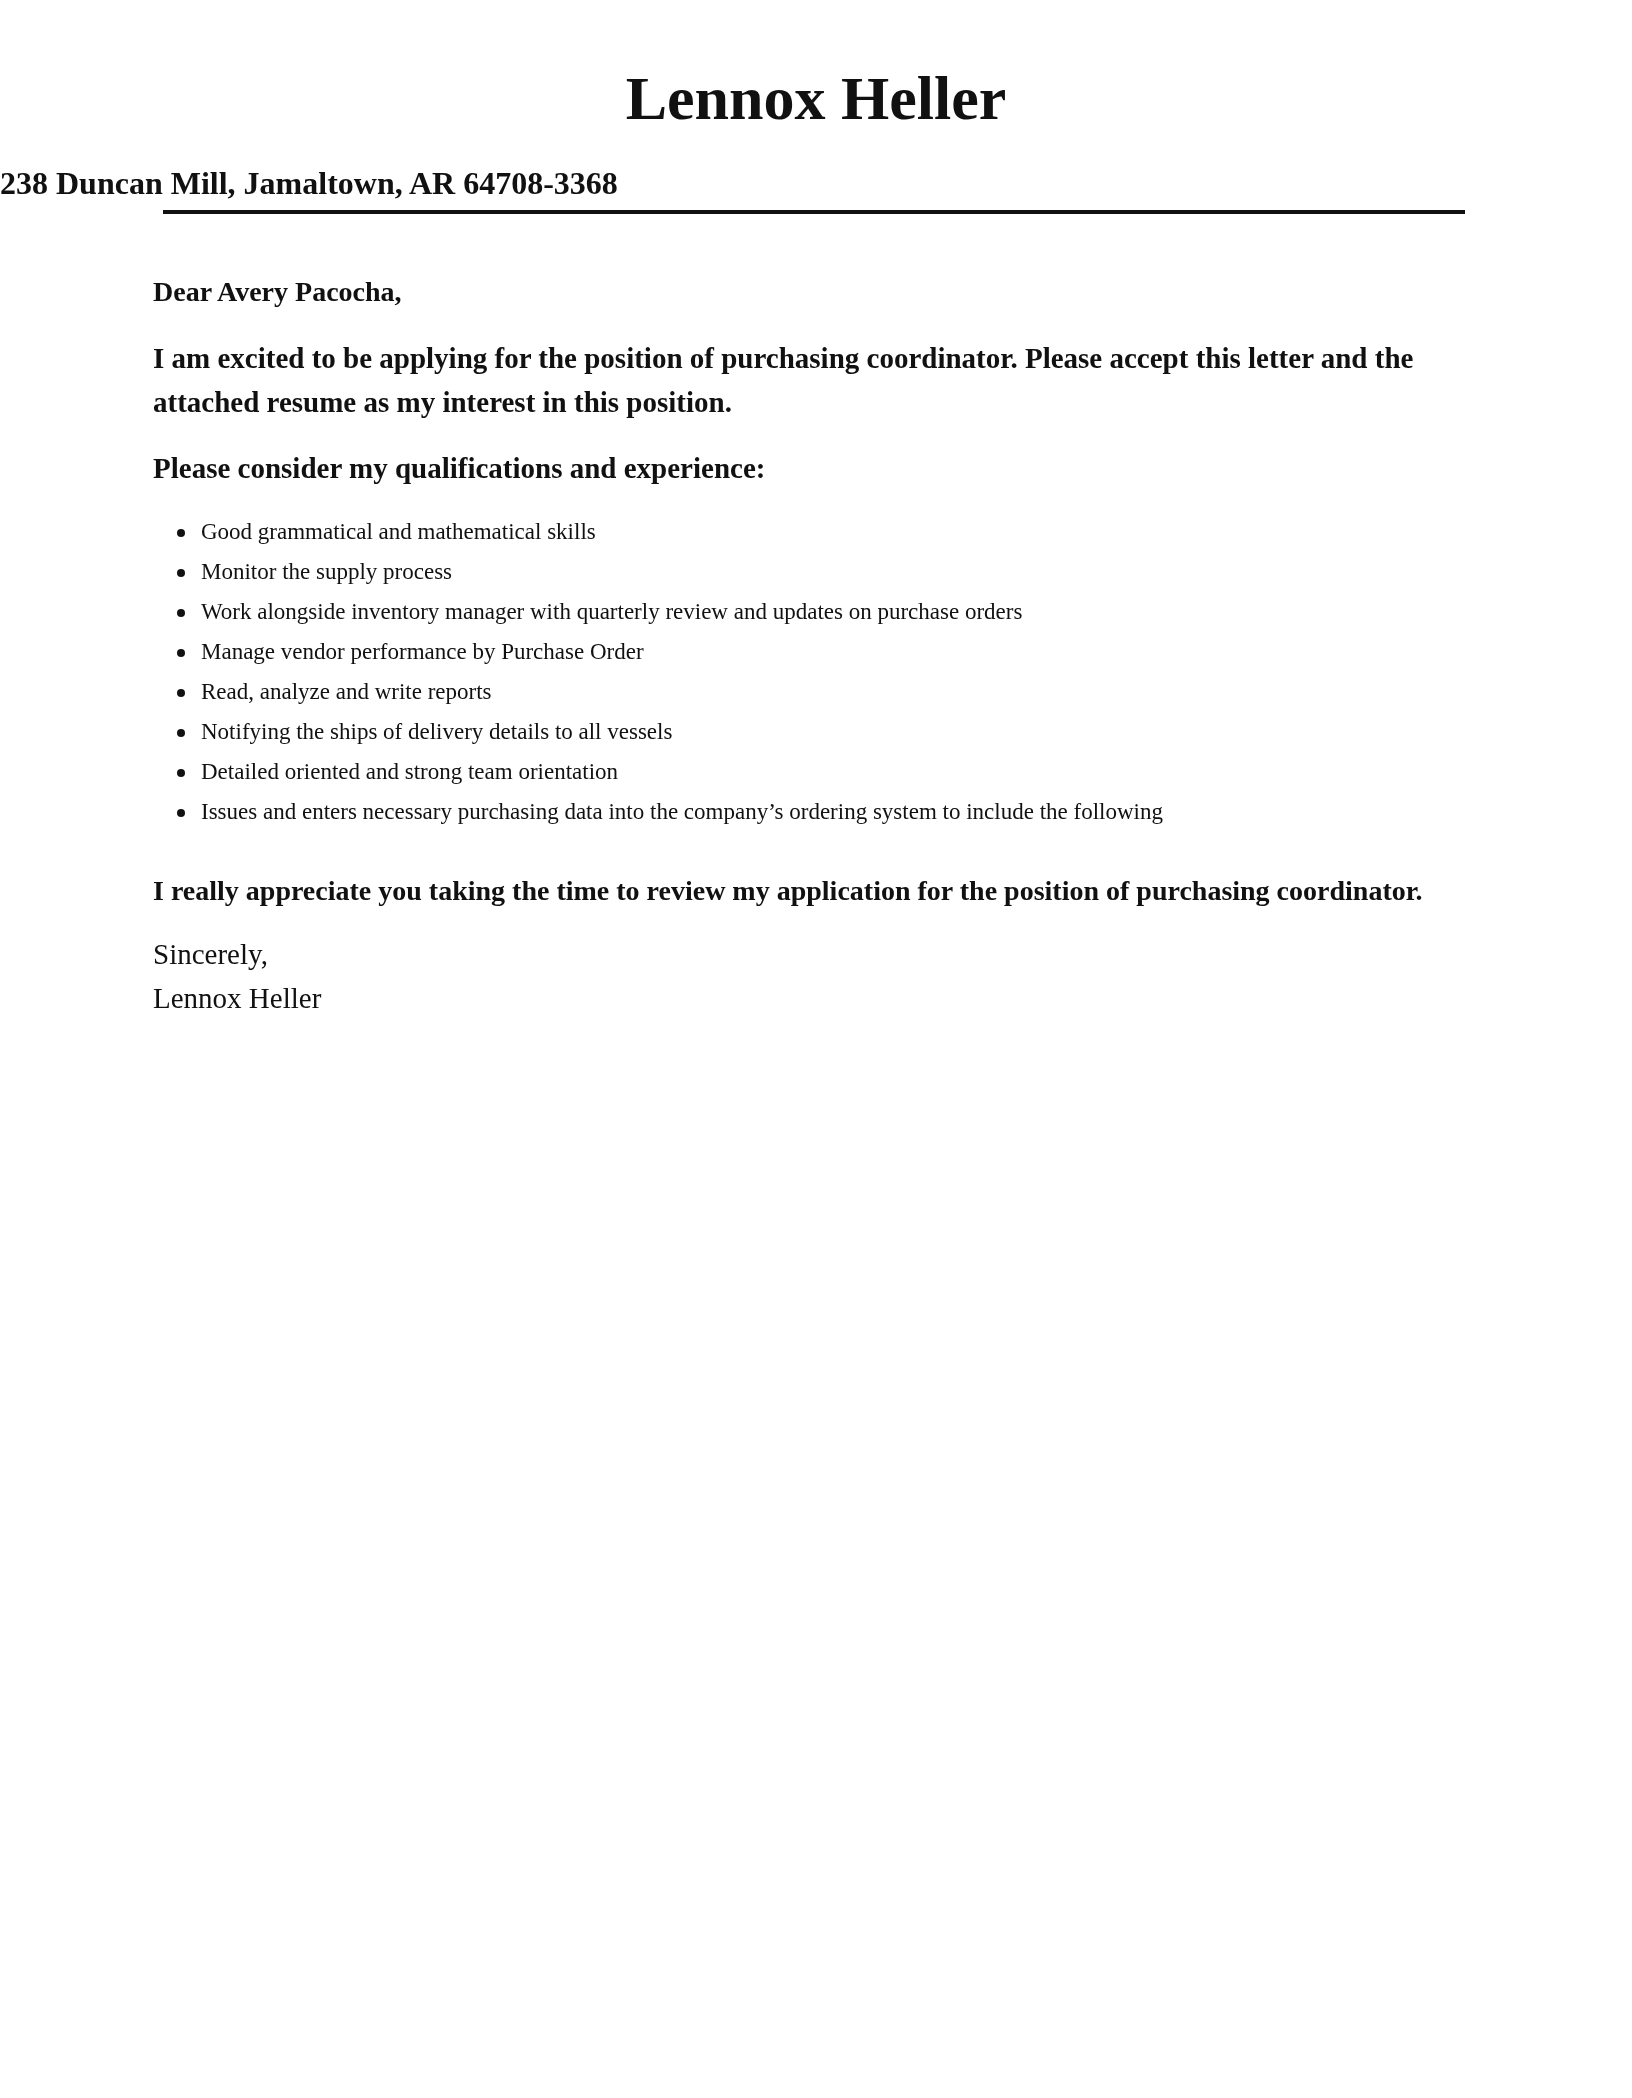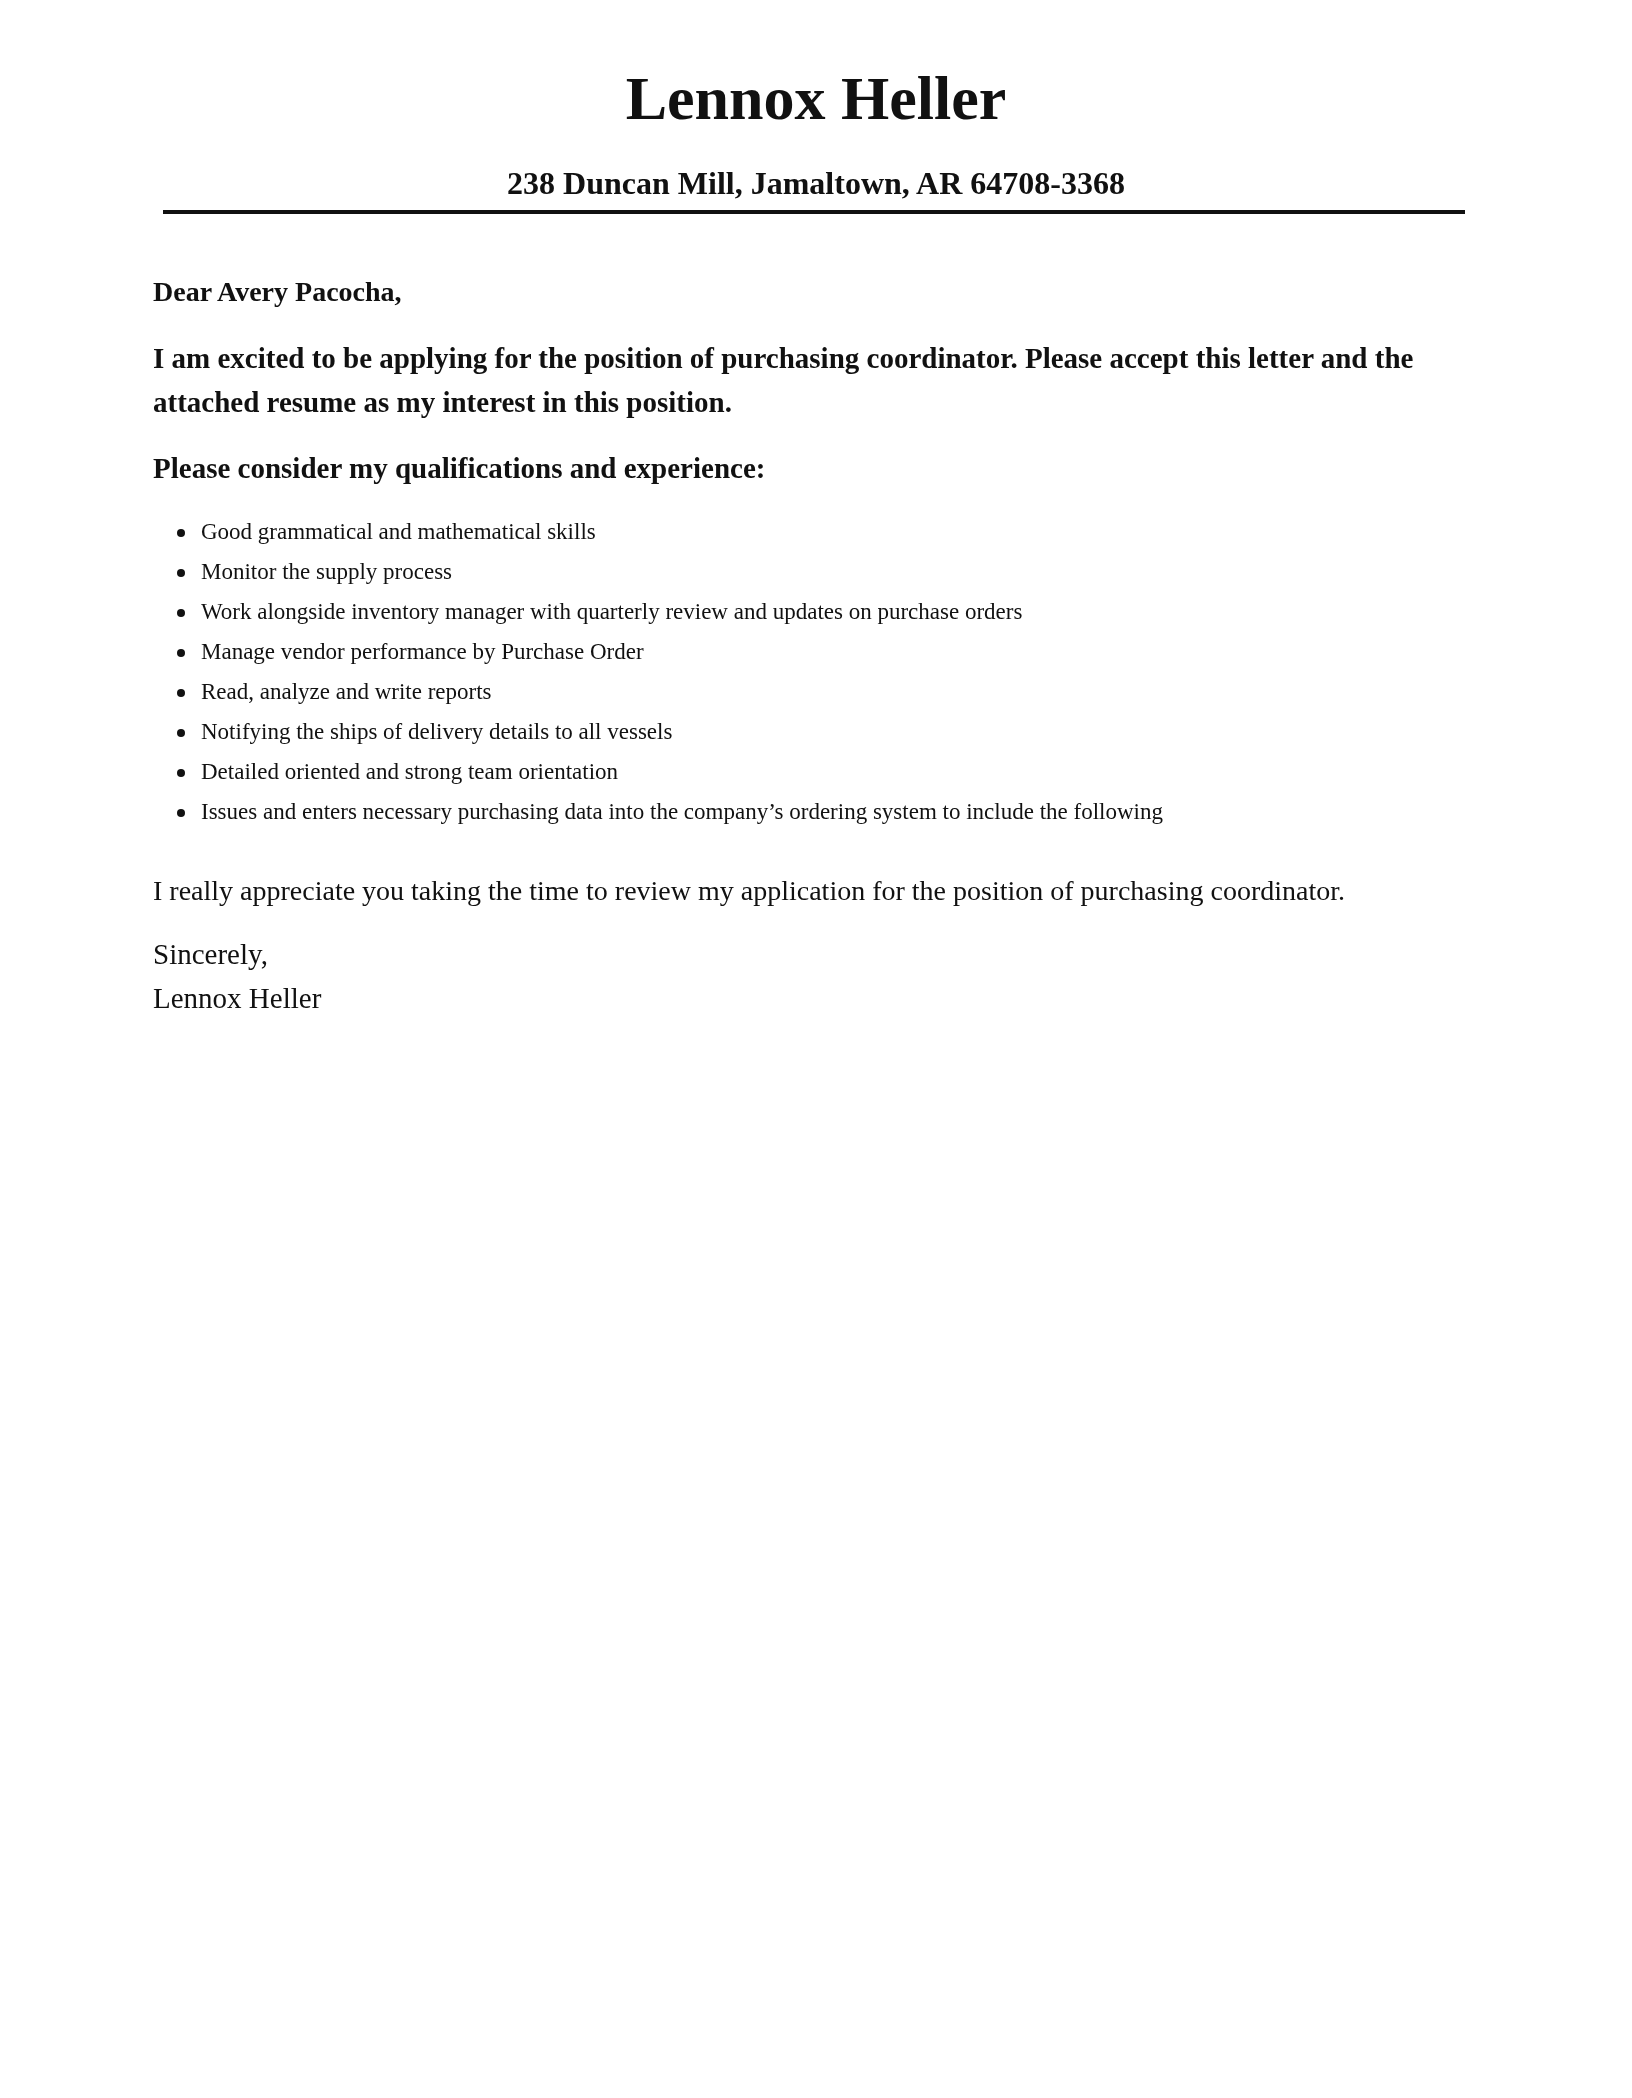--- a/index.html
+++ b/index.html
@@ -4,37 +4,37 @@
 <style>
   html, body { margin: 0; padding: 0; background: #ffffff; }
   body { width: 1632px; height: 2098px; position: relative; overflow: hidden; color: #111111; }
   .page { position: absolute; left: 0; top: 0; width: 1632px; height: 1816px; background: #ffffff; }
   .serif { font-family: "Liberation Serif", "DejaVu Serif", serif; }
   .name {
     position: absolute; left: 0; right: 0; top: 58px; text-align: center;
     font-weight: bold; font-size: 62px; line-height: 80px; letter-spacing: 0px;
   }
   .address {
-    position: absolute; left: 0; right: 0; top: 163px; text-align: center;
+    position: absolute; left: 0; right: 0; top: 163px; text-align: left;
     font-weight: bold; font-size: 32px; line-height: 40px;
   }
   .rule {
     position: absolute; left: 163px; top: 210px; width: 1302px; height: 4px; background: #111111;
   }
   .body-wrap {
     position: absolute; left: 153px; top: 272px; width: 1300px;
   }
   .greeting { font-weight: bold; font-size: 28px; line-height: 40px; margin: 0 0 24px 0; }
   .para { font-size: 29px; line-height: 44px; margin: 0 0 22px 0; font-weight: bold; }
   .list { margin: 0; padding: 0; list-style: none; }
   .list li { position: relative; padding-left: 48px; font-size: 23px; line-height: 40px; }
   .bullet {
     position: absolute; left: 24px; top: 17px; width: 8px; height: 8px; border-radius: 50%; background: #111111;
   }
-  .closing { font-weight: normal; font-size: 28px; line-height: 46px; margin: 36px 0 18px 0; }
+  .closing { font-weight: bold; font-size: 28px; line-height: 46px; margin: 36px 0 18px 0; }
   .signoff { font-size: 29px; line-height: 44px; margin: 0; }
 </style>
 </head>
 <body>
 
 <div class="page serif">
   <div class="name">Lennox Heller</div>
   <div class="address">238 Duncan Mill, Jamaltown, AR 64708-3368</div>
   <div class="rule"></div>
 

